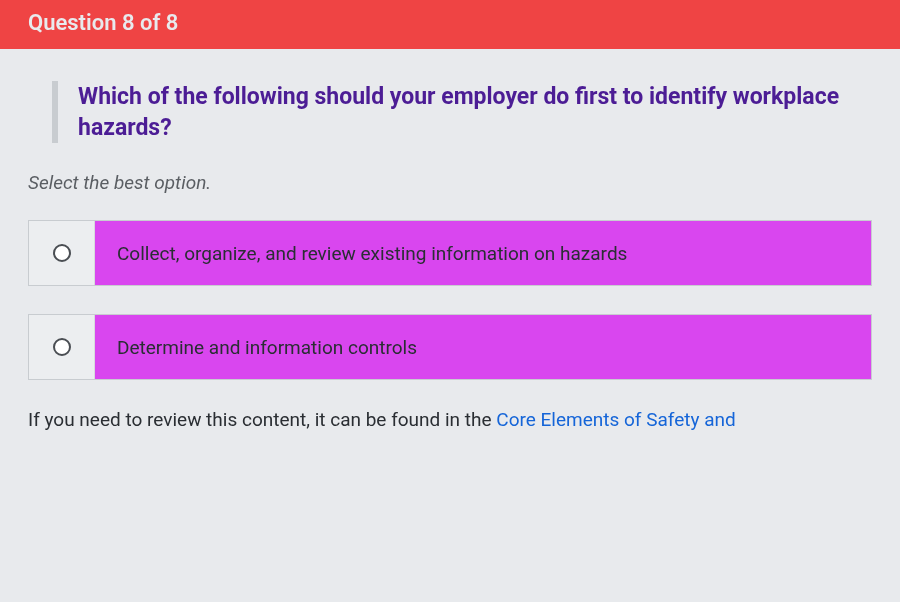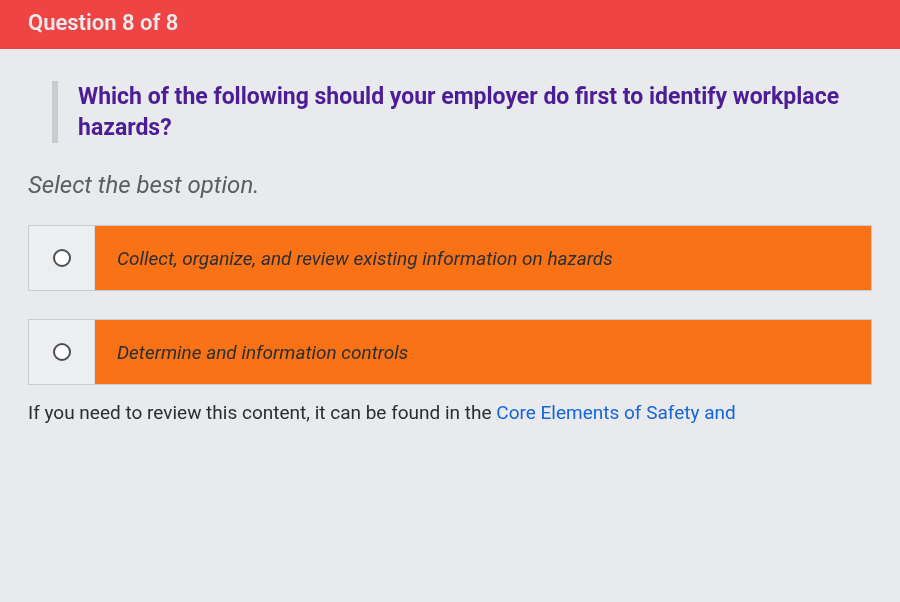--- a/index.html
+++ b/index.html
@@ -32,36 +32,35 @@
     }
     .question-text {
       font-size: 23px;
       font-weight: 700;
       color: #4c1d95;
       line-height: 1.35;
     }
     .instruction {
       font-style: italic;
       color: #5a5e63;
-      font-size: 24px;
+      font-size: 19px;
       margin-bottom: 26px;
     }
     .options {
       display: flex;
       flex-direction: column;
       gap: 28px;
     }
     .option {
       display: flex;
       align-items: stretch;
       border: 1px solid #c8ccd0;
-      background: #f97316;
+      background: #d946ef;
       min-height: 66px;
       cursor: pointer;
-      font-style: italic;
     }
     .option-radio-cell {
       width: 66px;
       background: #eceef0;
       border-right: 1px solid #d8dbde;
       display: flex;
       align-items: center;
       justify-content: center;
       flex-shrink: 0;
     }
@@ -74,21 +73,21 @@
     }
     .option-label {
       display: flex;
       align-items: center;
       padding: 0 22px;
       font-size: 19px;
       color: #2a2e33;
       font-weight: 400;
     }
     .footer-text {
-      margin-top: 14px;
+      margin-top: 26px;
       font-size: 19px;
       color: #2a2e33;
       line-height: 1.5;
     }
     .footer-link {
       color: #1565d8;
     }
   </style>
 </head>
 <body>

